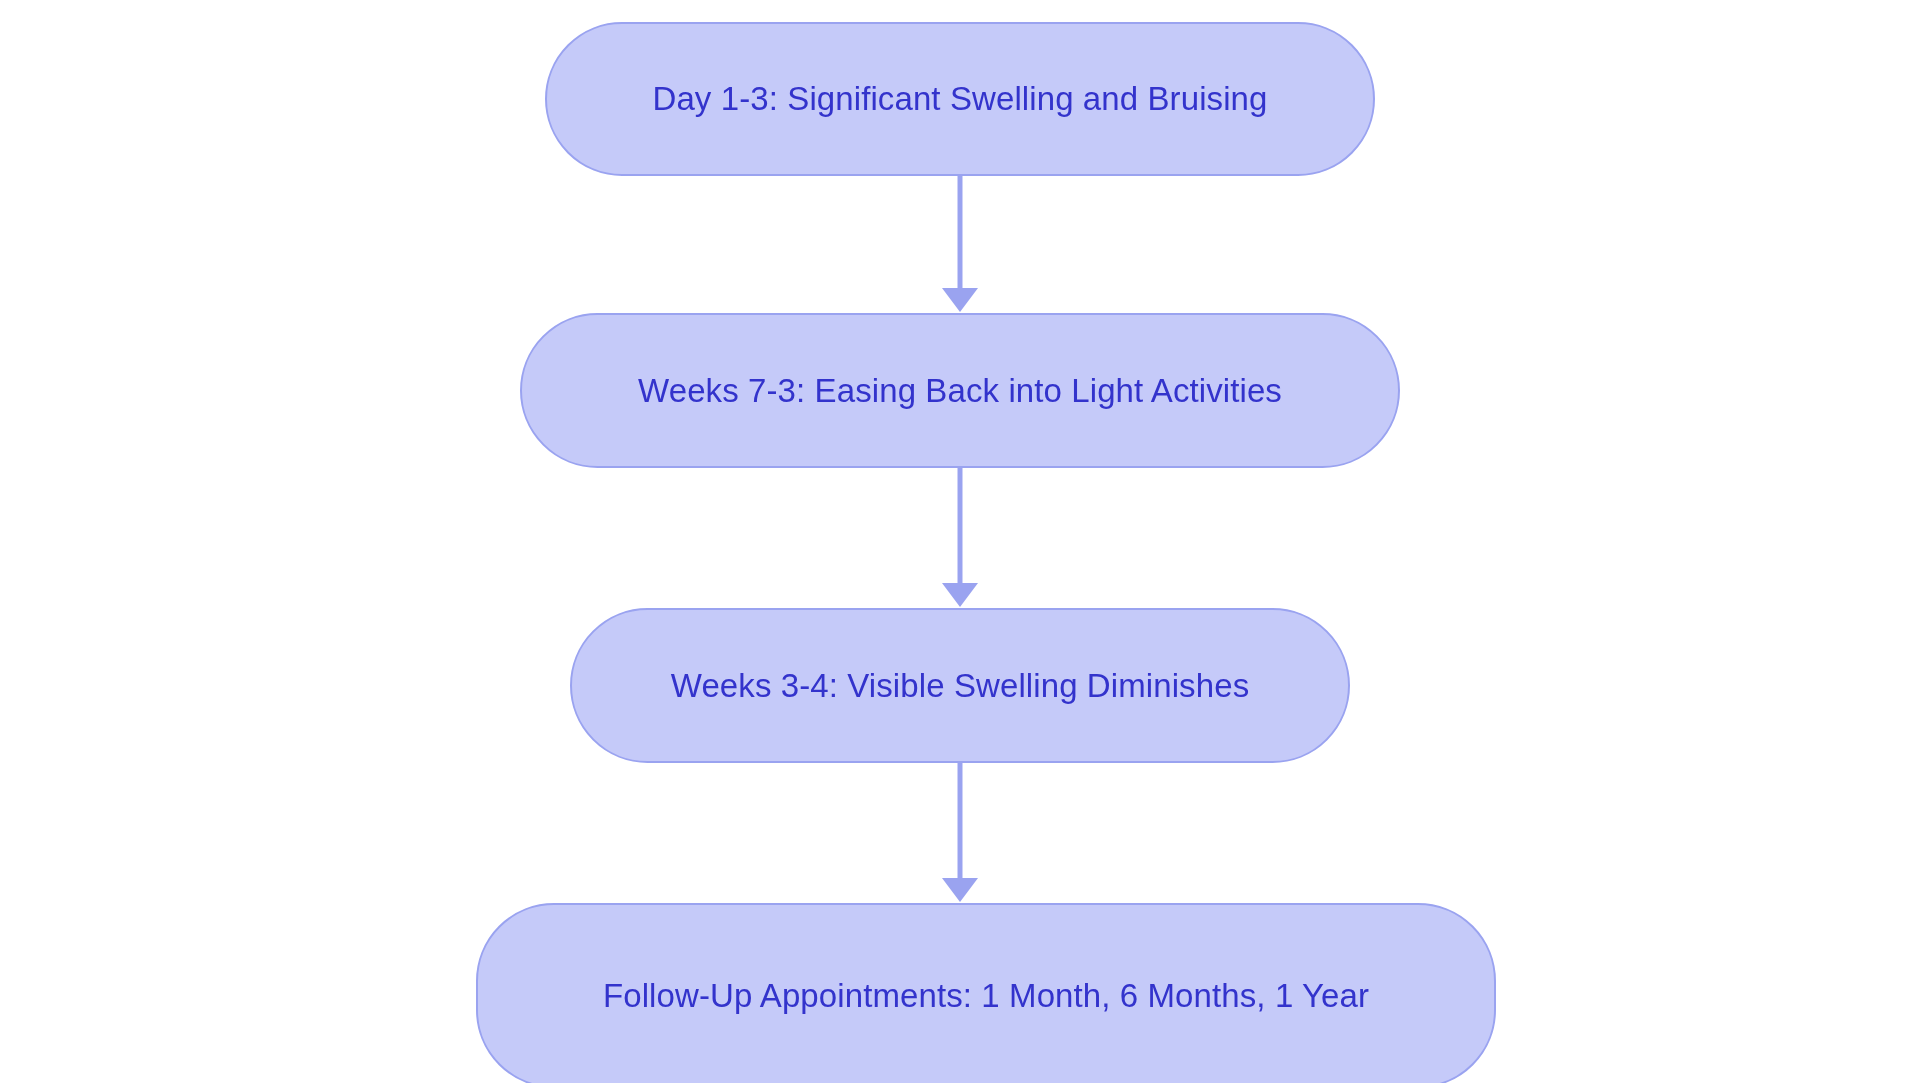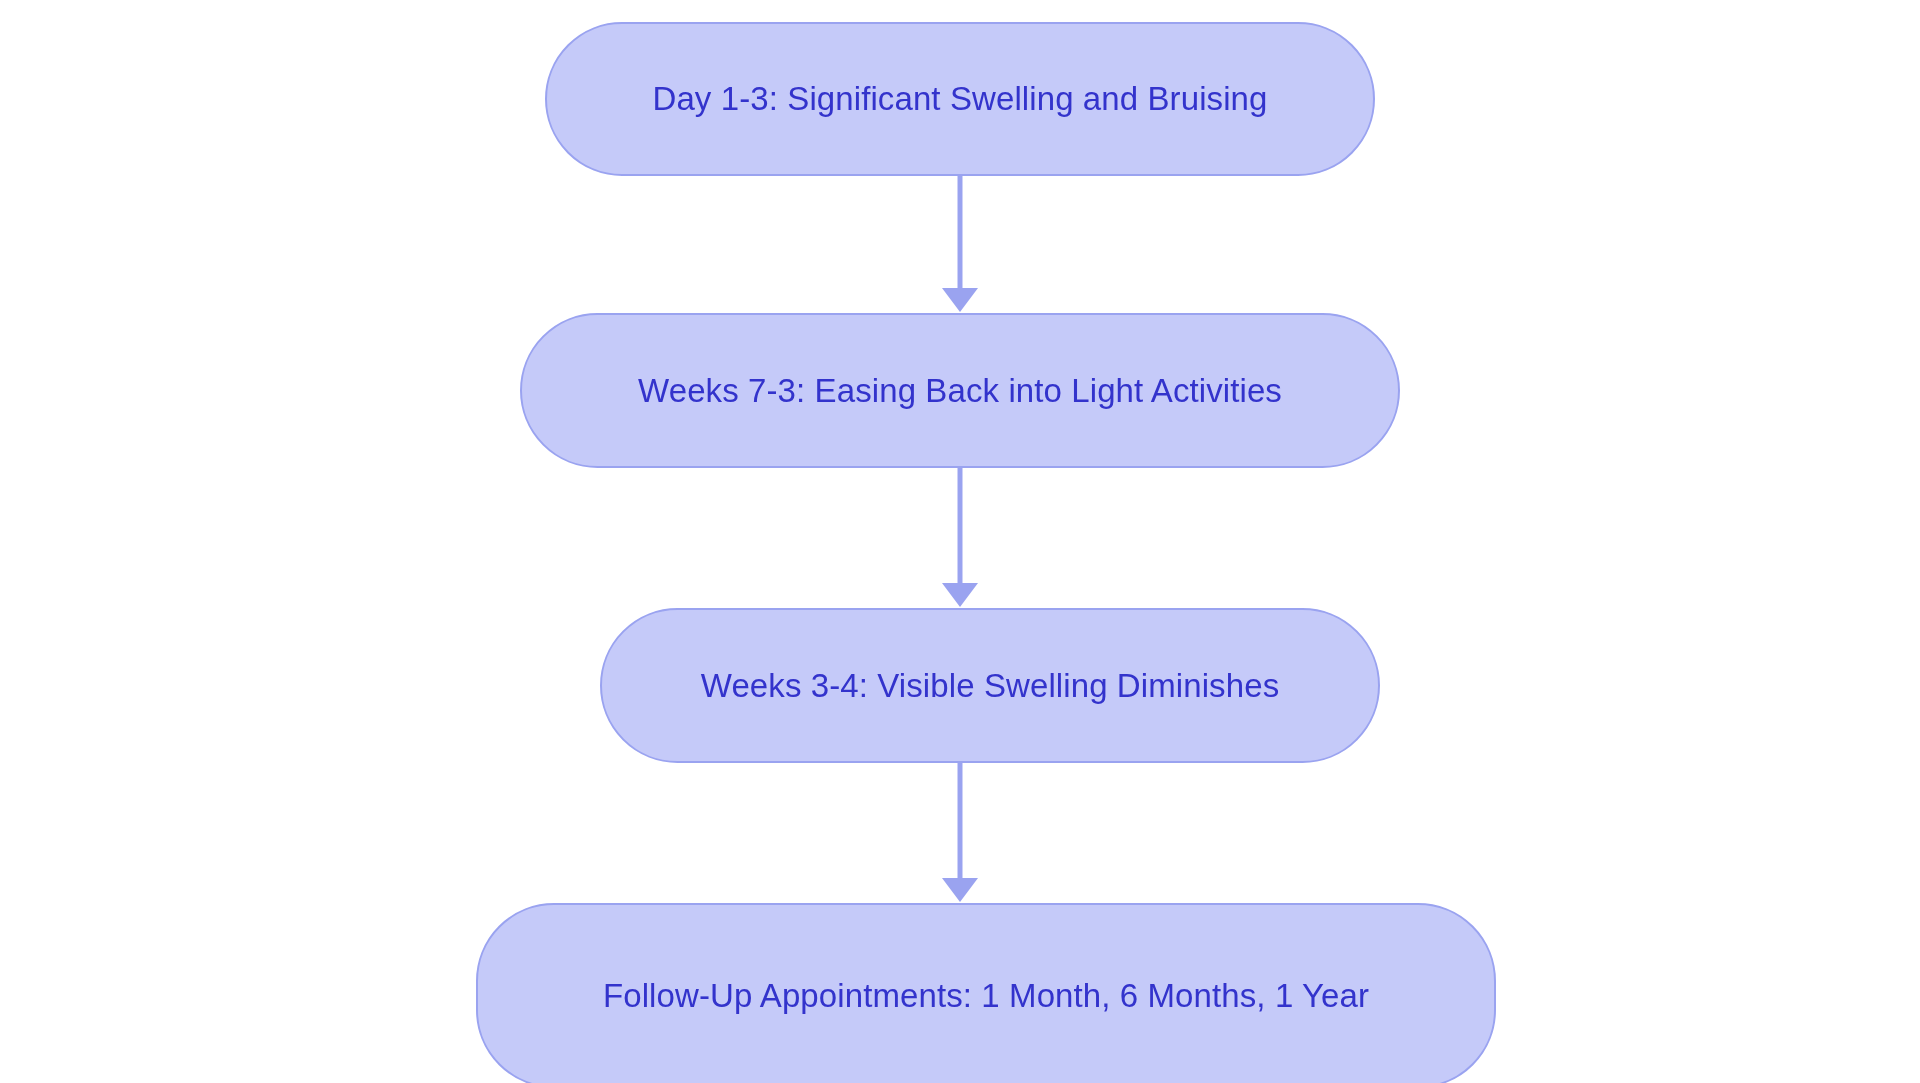--- a/index.html
+++ b/index.html
@@ -39,21 +39,21 @@
     color: #3333cc;
     font-size: 33px;
     font-weight: 400;
     line-height: 1.25;
     letter-spacing: 0.1px;
     white-space: nowrap;
   }
 
   #node-0 { left: 545px; top: 22px;  width: 830px;  height: 154px; align-items: center; }
   #node-1 { left: 520px; top: 313px; width: 880px;  height: 155px; }
-  #node-2 { left: 600px; top: 608px; width: 780px;  height: 155px; }
+  #node-2 { left: 570px; top: 608px; width: 780px;  height: 155px; }
   #node-3 { left: 476px; top: 903px; width: 1020px; height: 185px; }
 
   
   .connector {
     position: absolute;
     left: 0;
     top: 0;
     width: 1920px;
     height: 1083px;
     pointer-events: none;

